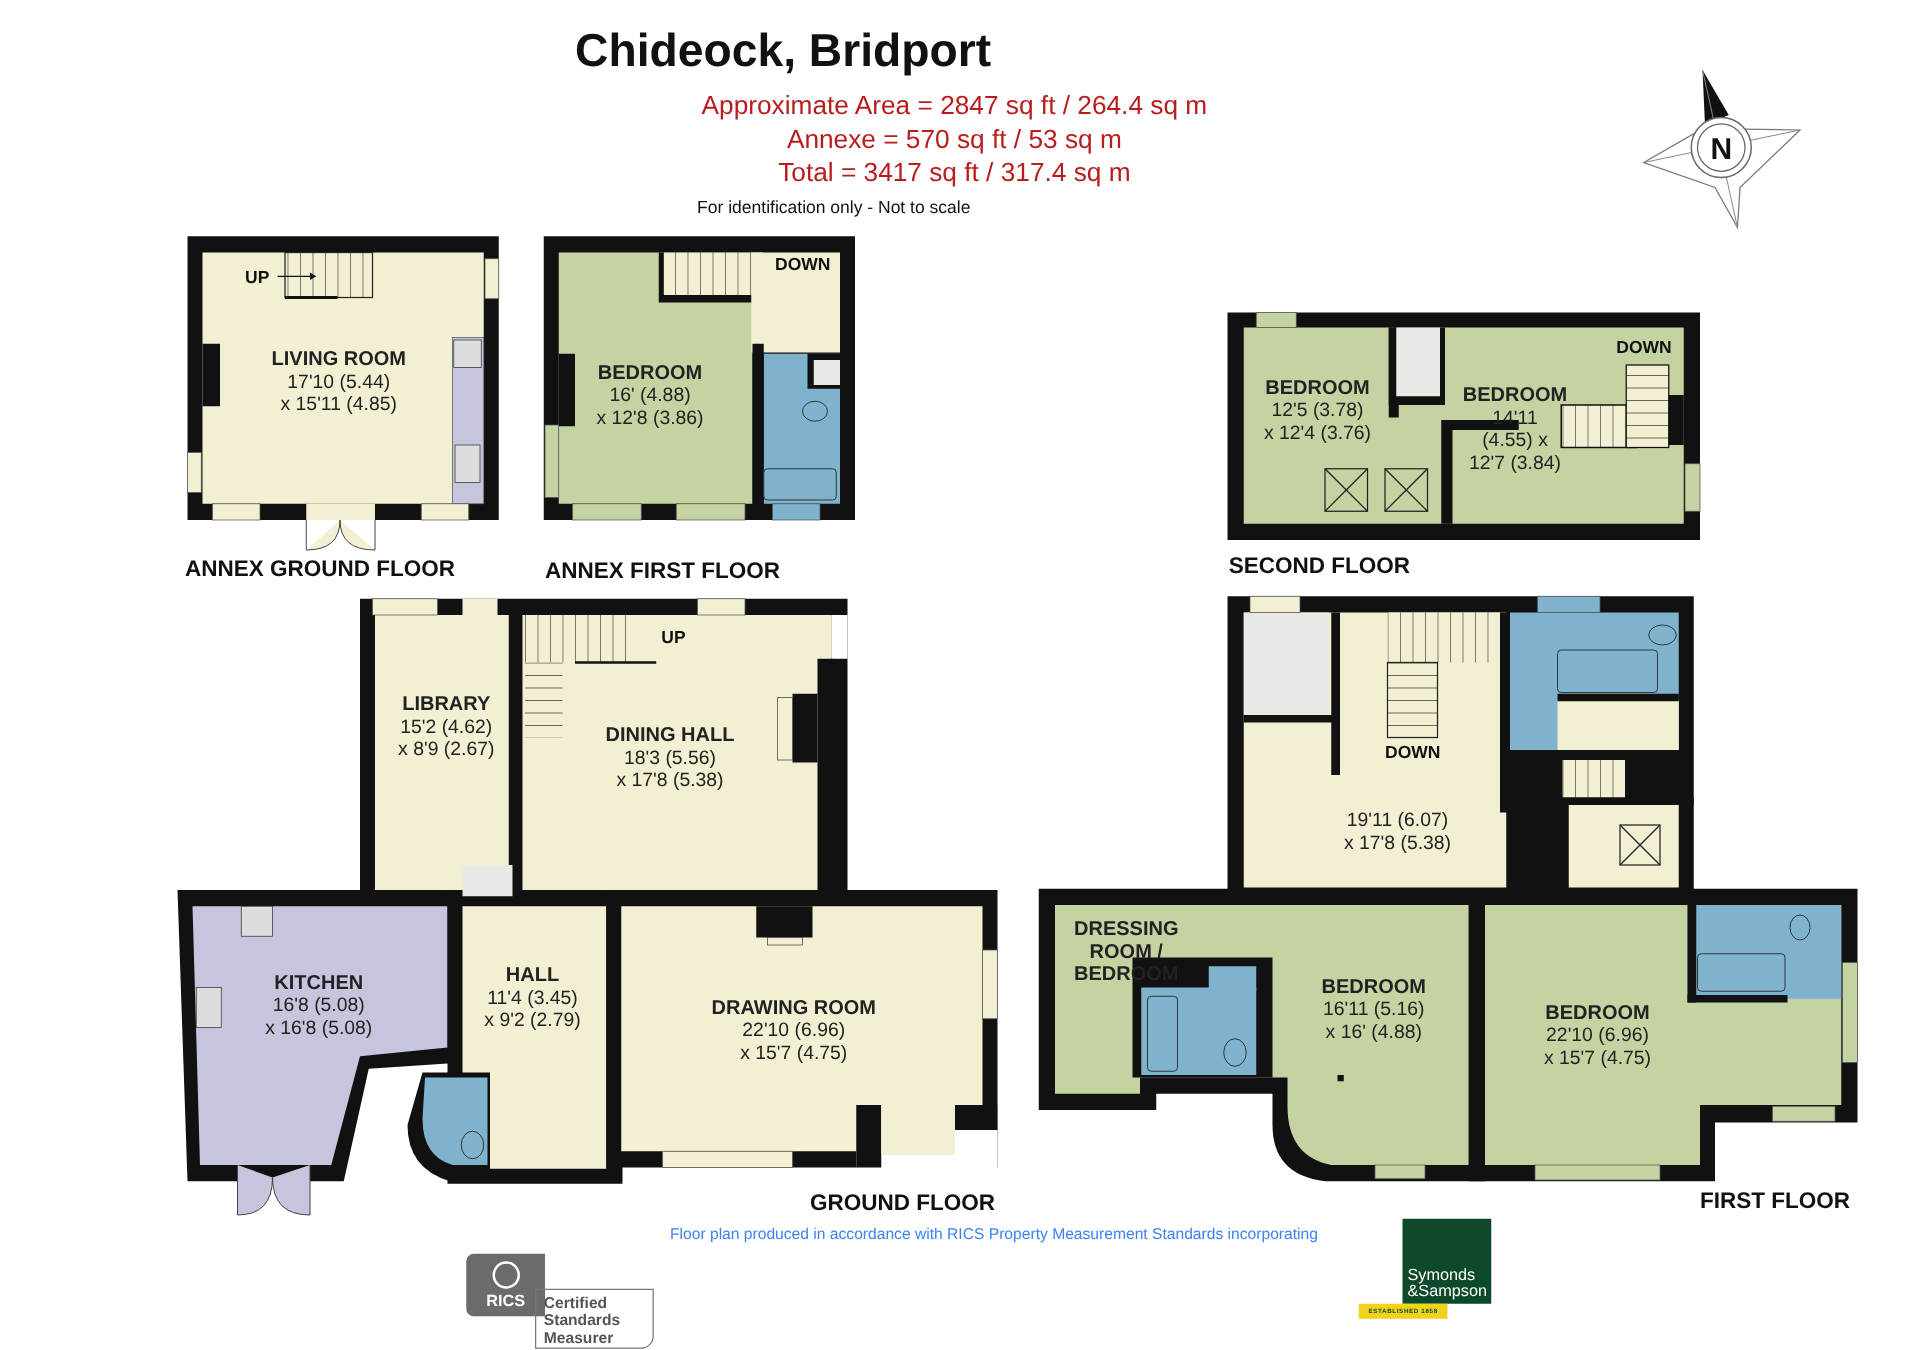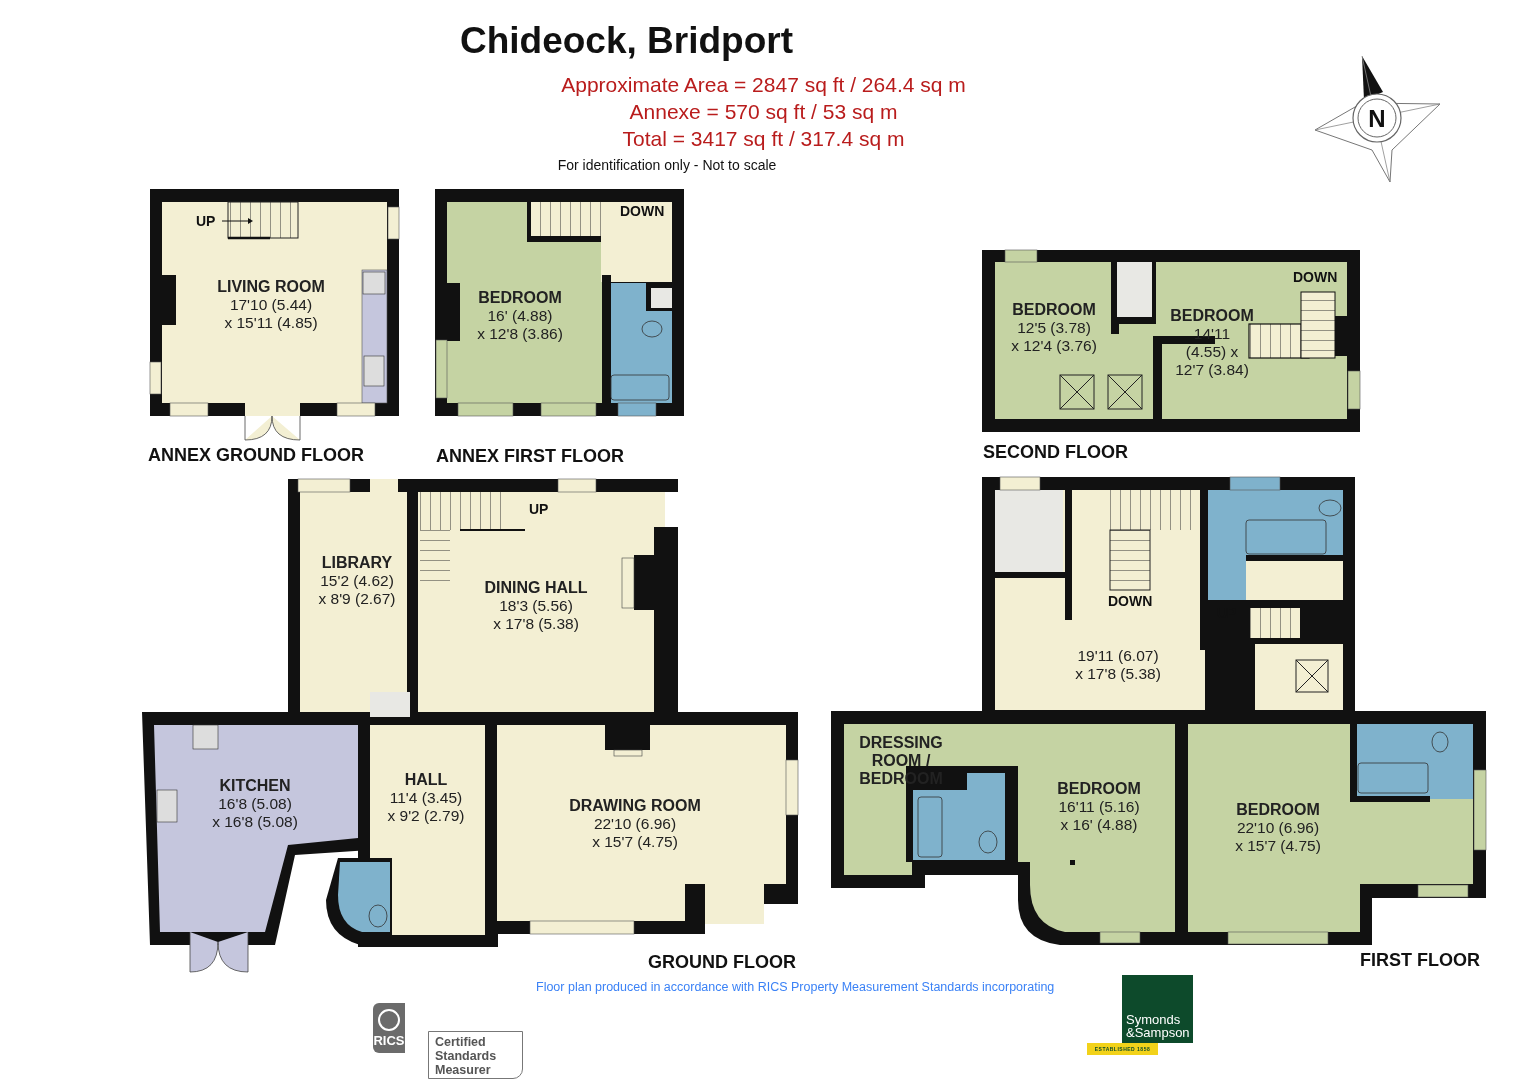--- a/index.html
+++ b/index.html
@@ -8,21 +8,21 @@
   .title{left:0;width:1253px;top:20px;text-align:center;font-weight:bold;font-size:37px;color:#111;}
   .sub{left:0;width:1527px;text-align:center;font-size:21px;color:#b91c1c;}
   .note{left:0;width:1334px;top:157px;text-align:center;font-size:14px;color:#111;}
   svg.plan{position:absolute;left:0;top:0;}
   .rn{font-family:"Liberation Sans",sans-serif;font-weight:bold;font-size:16px;fill:#222;text-anchor:middle;}
   .rd{font-family:"Liberation Sans",sans-serif;font-size:15.5px;fill:#222;text-anchor:middle;}
   .fl{font-family:"Liberation Sans",sans-serif;font-weight:bold;font-size:18px;fill:#111;}
   .lbl{font-family:"Liberation Sans",sans-serif;font-weight:bold;font-size:14px;fill:#111;}
   .footer-text{left:536px;top:979px;font-size:12.5px;line-height:16px;color:#3b82f6;}
   .rics{left:373px;top:1003px;width:152px;height:50px;}
-  .rics-logo{position:absolute;left:0;top:0;width:32px;height:50px;background:#6b6b6b;border-radius:6px 0 0 6px;color:#fff;font-weight:bold;font-size:13px;text-align:center;}
+  .rics-logo{position:absolute;left:0;top:0;width:63px;height:50px;background:#6b6b6b;border-radius:6px 0 0 6px;color:#fff;font-weight:bold;font-size:13px;text-align:center;}
   .rics-logo .emb{display:block;margin:6px auto 2px;width:18px;height:18px;border:2px solid #fff;border-radius:50%;}
   .rics-box{position:absolute;left:55px;top:0;width:95px;height:48px;border:1.5px solid #777;border-radius:0 0 10px 0;font-weight:bold;font-size:12.5px;line-height:14px;color:#555;padding:3px 0 0 6px;box-sizing:border-box;margin-top:28px;}
   .ss{left:1087px;top:975px;width:71px;height:82px;}
   .ss-top{position:absolute;left:0;top:0;width:71px;height:68px;background:#0d4a2b;color:#fff;font-size:13px;line-height:13px;padding:38px 0 0 4px;box-sizing:border-box;margin-left:35px;}
   .ss-bot{position:absolute;left:0;top:68px;width:71px;height:12px;background:#f2d21a;color:#0d4a2b;font-size:5px;font-weight:bold;text-align:center;line-height:12px;letter-spacing:0.5px;}
 </style>
 </head>
 <body>
 
 <div class="abs title">Chideock, Bridport</div>

